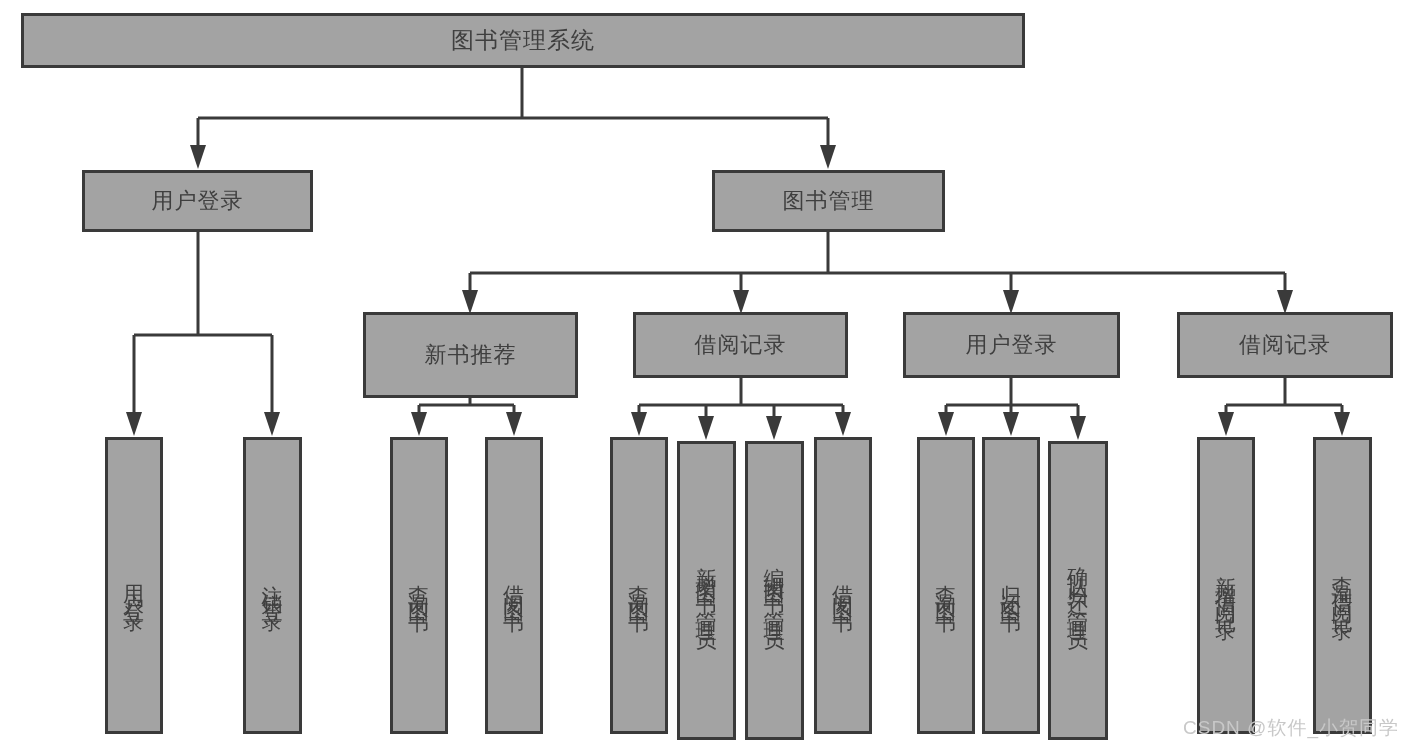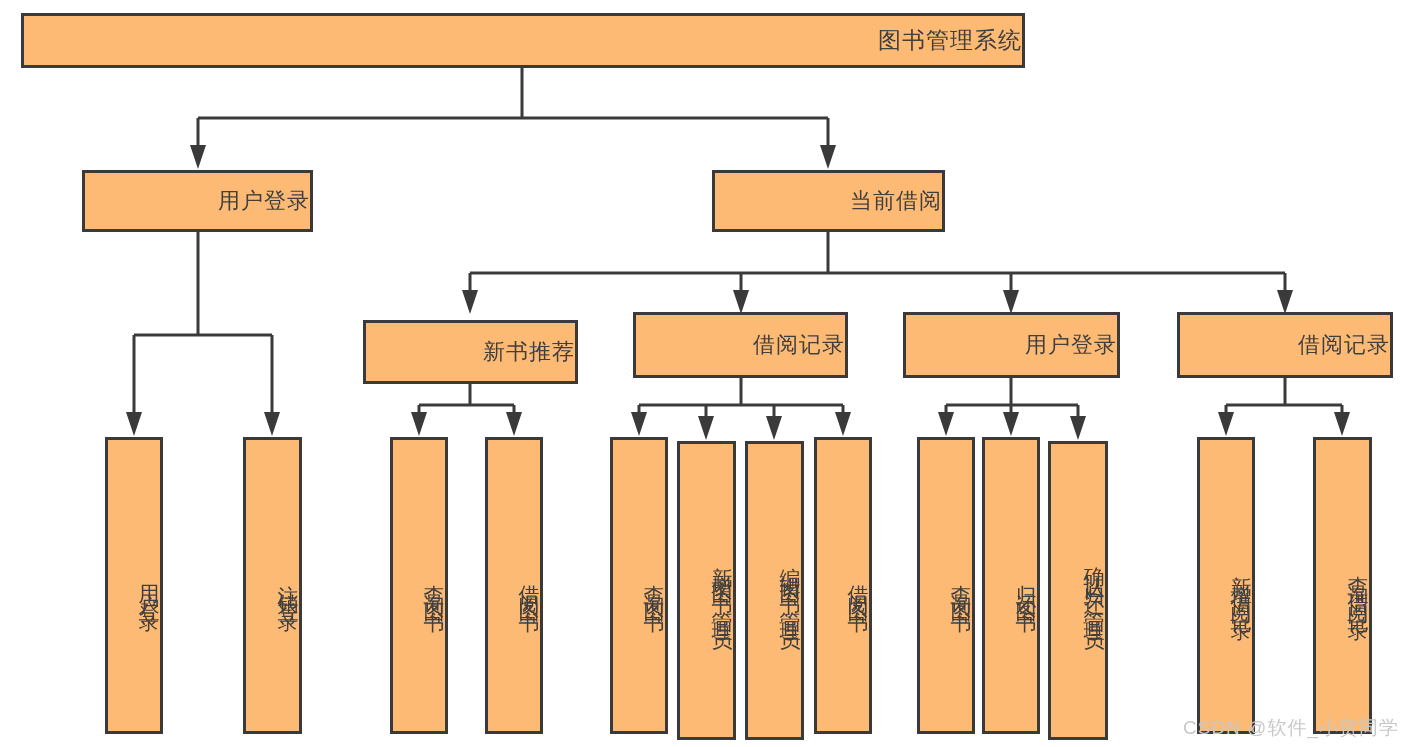--- a/index.html
+++ b/index.html
@@ -19,24 +19,24 @@
     overflow: hidden;
   }
   .wires {
     position: absolute;
     left: 0; top: 0;
     color: var(--line);
   }
   .box {
     position: absolute;
     border: 3px solid var(--line);
-    background: #fdba74;
+    background: #a3a3a3;
     display: flex;
     align-items: center;
-    justify-content: flex-end;
+    justify-content: center;
     color: var(--text);
     z-index: 1;
   }
   .hlabel {
     font-size: 22px;
     letter-spacing: 1px;
     white-space: nowrap;
   }
   .root .hlabel { font-size: 23px; }
   .vlabel {
@@ -104,24 +104,24 @@
   </svg>
 
   <div class="box root" style="left:21px;top:13px;width:1004px;height:55px">
     <span class="hlabel">图书管理系统</span>
   </div>
 
   <div class="box" style="left:82px;top:170px;width:231px;height:62px">
     <span class="hlabel">用户登录</span>
   </div>
   <div class="box" style="left:712px;top:170px;width:233px;height:62px">
-    <span class="hlabel">当前借阅</span>
+    <span class="hlabel">图书管理</span>
   </div>
 
-  <div class="box" style="left:363px;top:320px;width:215px;height:64px">
+  <div class="box" style="left:363px;top:312px;width:215px;height:86px">
     <span class="hlabel">新书推荐</span>
   </div>
   <div class="box" style="left:633px;top:312px;width:215px;height:66px">
     <span class="hlabel">借阅记录</span>
   </div>
   <div class="box" style="left:903px;top:312px;width:217px;height:66px">
     <span class="hlabel">用户登录</span>
   </div>
   <div class="box" style="left:1177px;top:312px;width:216px;height:66px">
     <span class="hlabel">借阅记录</span>

